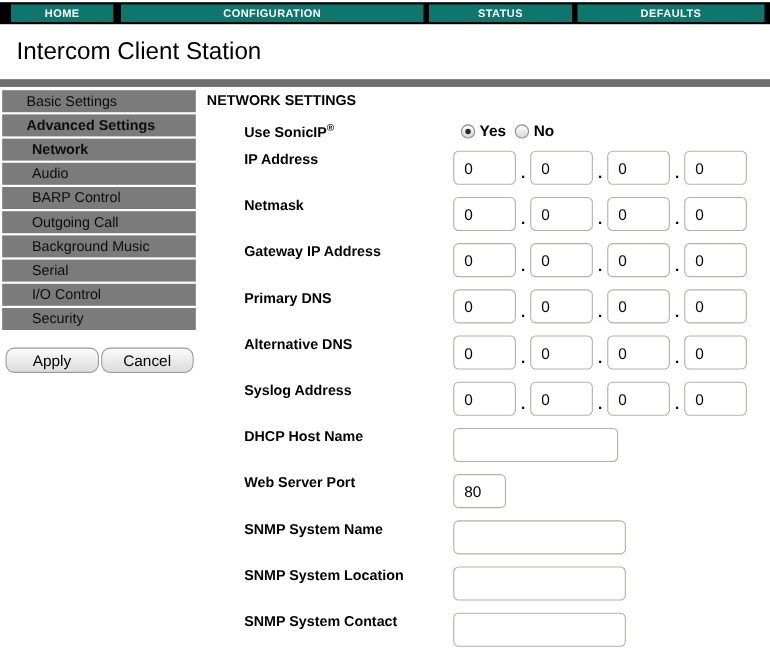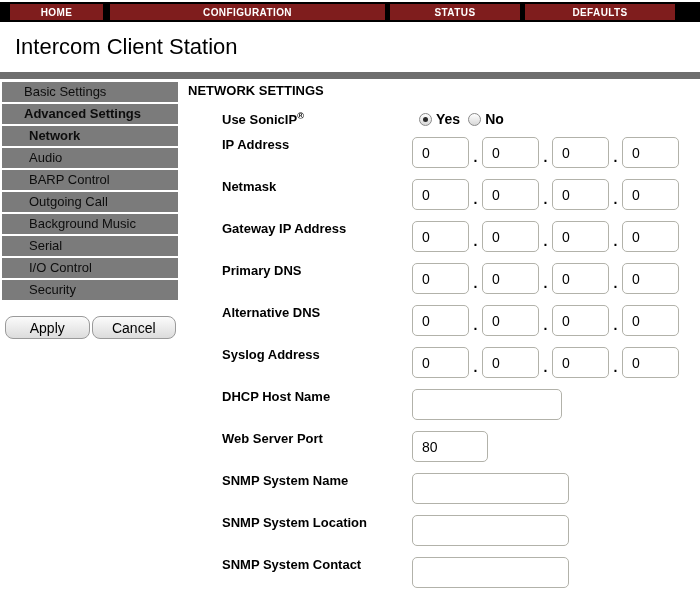--- a/index.html
+++ b/index.html
@@ -9,29 +9,29 @@
     font-family:"Liberation Sans","DejaVu Sans",sans-serif;
     color:#000;
   }
 
   
   .nav {
     margin-top:2px; height:20px; background:#000;
     display:flex; align-items:center;
   }
   .nav-cell {
-    height:16px; background:#7f1d1d; color:#fff;
+    height:16px; background:#0f766e; color:#fff;
     font-size:10px; font-weight:bold; letter-spacing:0.4px;
     display:flex; align-items:center; justify-content:center;
     cursor:pointer; flex:0 0 auto;
   }
   .nav-home     { width:93px;  margin-left:10px; }
   .nav-config   { width:275px; margin-left:7px; }
   .nav-status   { width:130px; margin-left:5px; }
-  .nav-defaults { width:150px; margin-left:5px; }
+  .nav-defaults { width:170px; margin-left:5px; }
 
   
   .page-title {
     margin:12px 0 0 15px; font-size:22px; line-height:25px; color:#000;
   }
   .divider { margin-top:13px; height:7px; background:#6e6e6e; }
 
   
   .content { display:flex; margin-top:3px; }
 
@@ -83,21 +83,21 @@
     height:31px; border:1px solid #b2b2aa; border-radius:5px;
     background:#fff; font-family:inherit; font-size:14px; color:#000;
     padding:0 4px 0 9px; outline:none;
   }
   .octet { width:57px; }
   .dot {
     width:13px; text-align:center; font-size:14px; font-weight:bold;
     align-self:flex-end; margin-bottom:6px; line-height:10px; flex:0 0 auto;
   }
   .w-medium { width:150px; }
-  .w-small  { width:76px; }
+  .w-small  { width:48px; }
   .w-large  { width:157px; }
 </style>
 </head>
 <body>
 
 <div class="nav">
   <div class="nav-cell nav-home">HOME</div>
   <div class="nav-cell nav-config">CONFIGURATION</div>
   <div class="nav-cell nav-status">STATUS</div>
   <div class="nav-cell nav-defaults">DEFAULTS</div>

